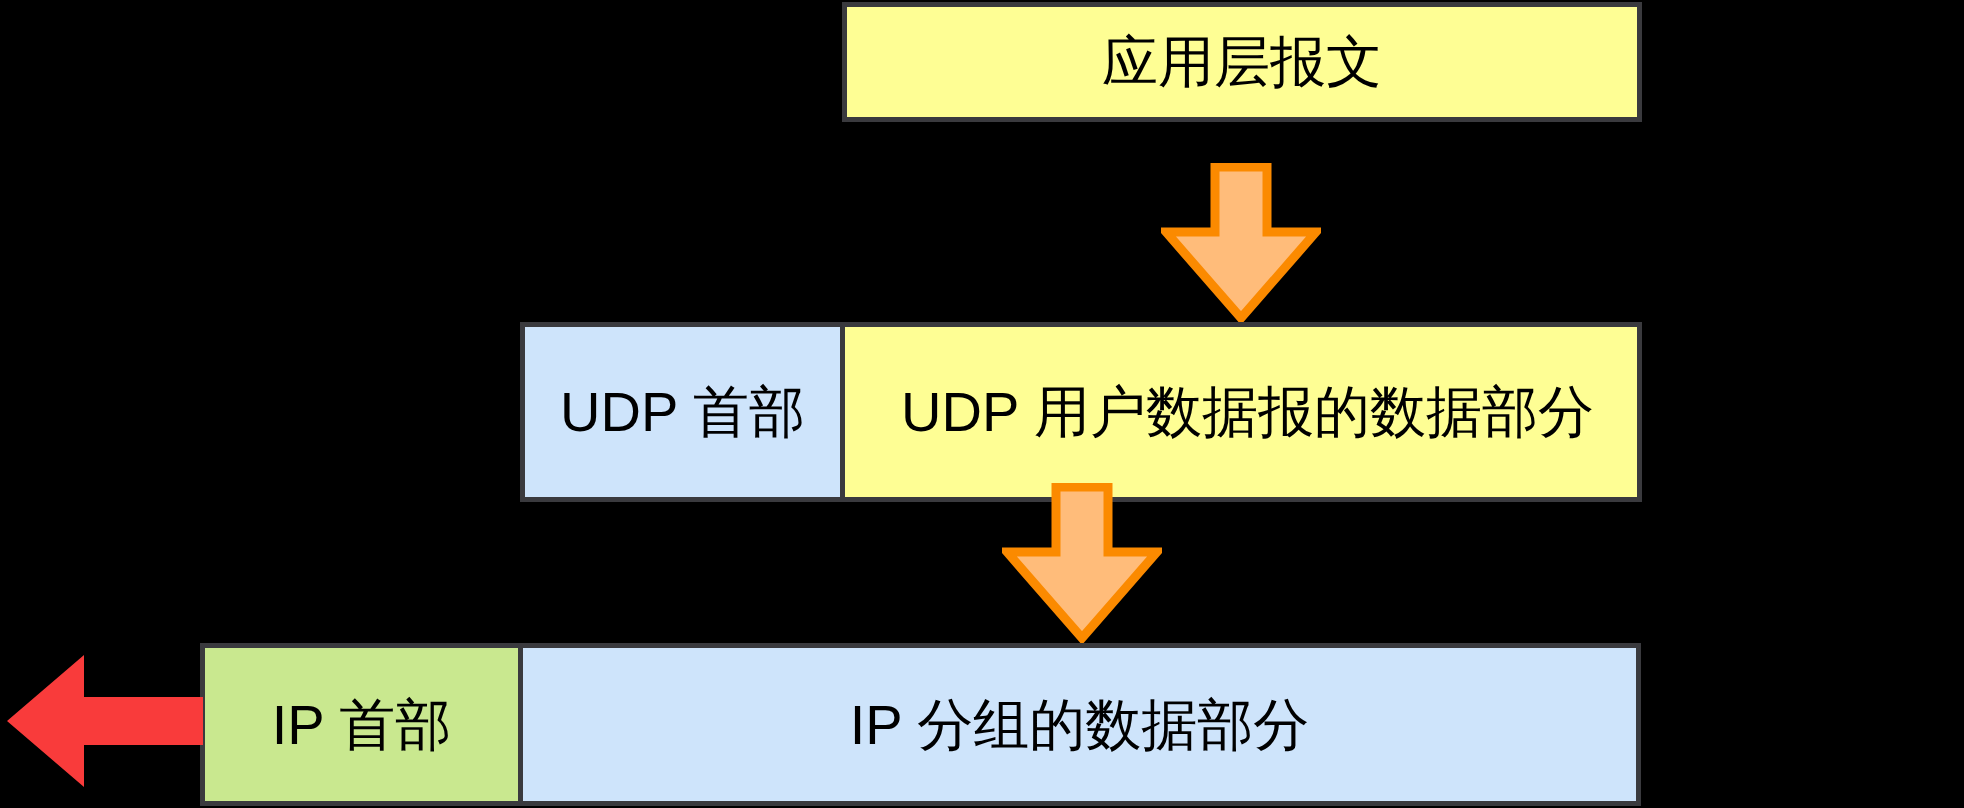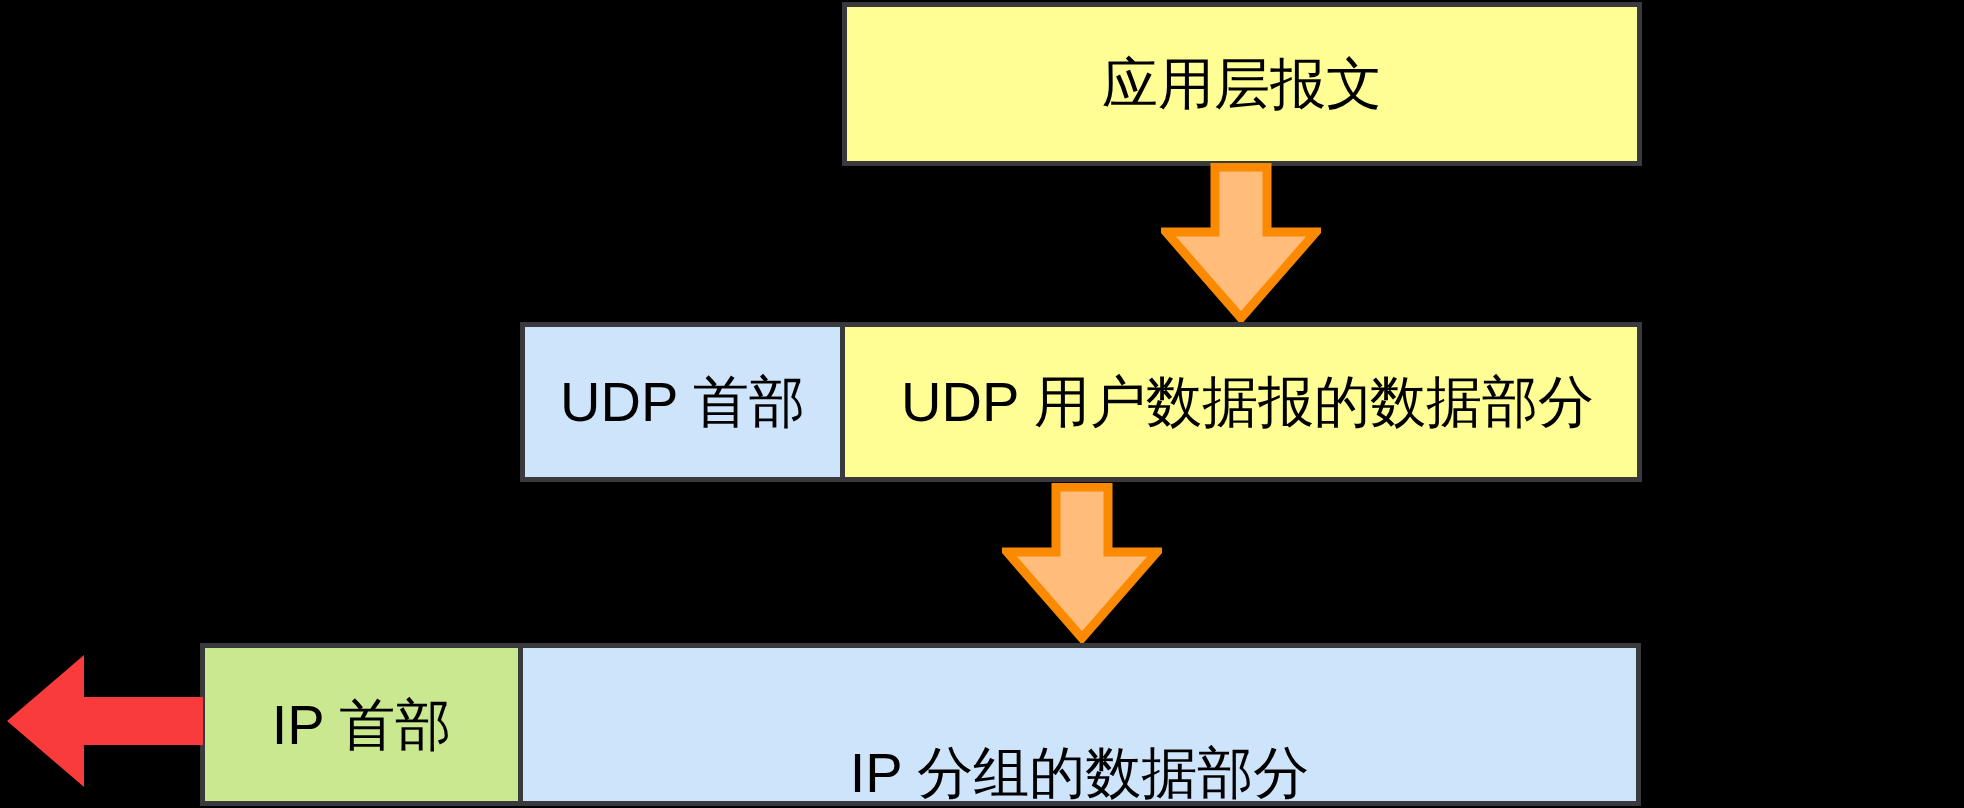--- a/index.html
+++ b/index.html
@@ -38,28 +38,28 @@
     line-height: 1;
   }
   .cell {
     display: flex;
     align-items: center;
     justify-content: center;
   }
   
   .top-box {
     left: 842px; top: 2px;
-    width: 800px; height: 164px;
+    width: 800px; height: 120px;
     background: var(--yellow-fill);
     align-items: center; justify-content: center;
   }
   
   .udp-row {
     left: 520px; top: 322px;
-    width: 1122px; height: 160px;
+    width: 1122px; height: 180px;
   }
   .udp-header-cell {
     flex: 0 0 320px;
     background: var(--blue-fill);
     border-right: 5px solid var(--box-border);
   }
   .udp-data-cell {
     flex: 1 1 auto;
     background: var(--yellow-fill);
     padding-left: 13px;
@@ -70,21 +70,20 @@
     width: 1441px; height: 163px;
   }
   .ip-header-cell {
     flex: 0 0 318px;
     background: var(--green-fill);
     border-right: 5px solid var(--box-border);
   }
   .ip-data-cell {
     flex: 1 1 auto;
     background: var(--blue-fill);
-    align-items: flex-end;
   }
   
   .down-arrow { position: absolute; width: 160px; height: 160px; }
   .down-arrow-1 { left: 1161px; top: 163px; }
   .down-arrow-2 { left: 1002px; top: 483px; }
   .down-arrow polygon {
     fill: var(--arrow-fill);
     stroke: var(--arrow-stroke);
     stroke-width: 9;
     stroke-linejoin: miter;

